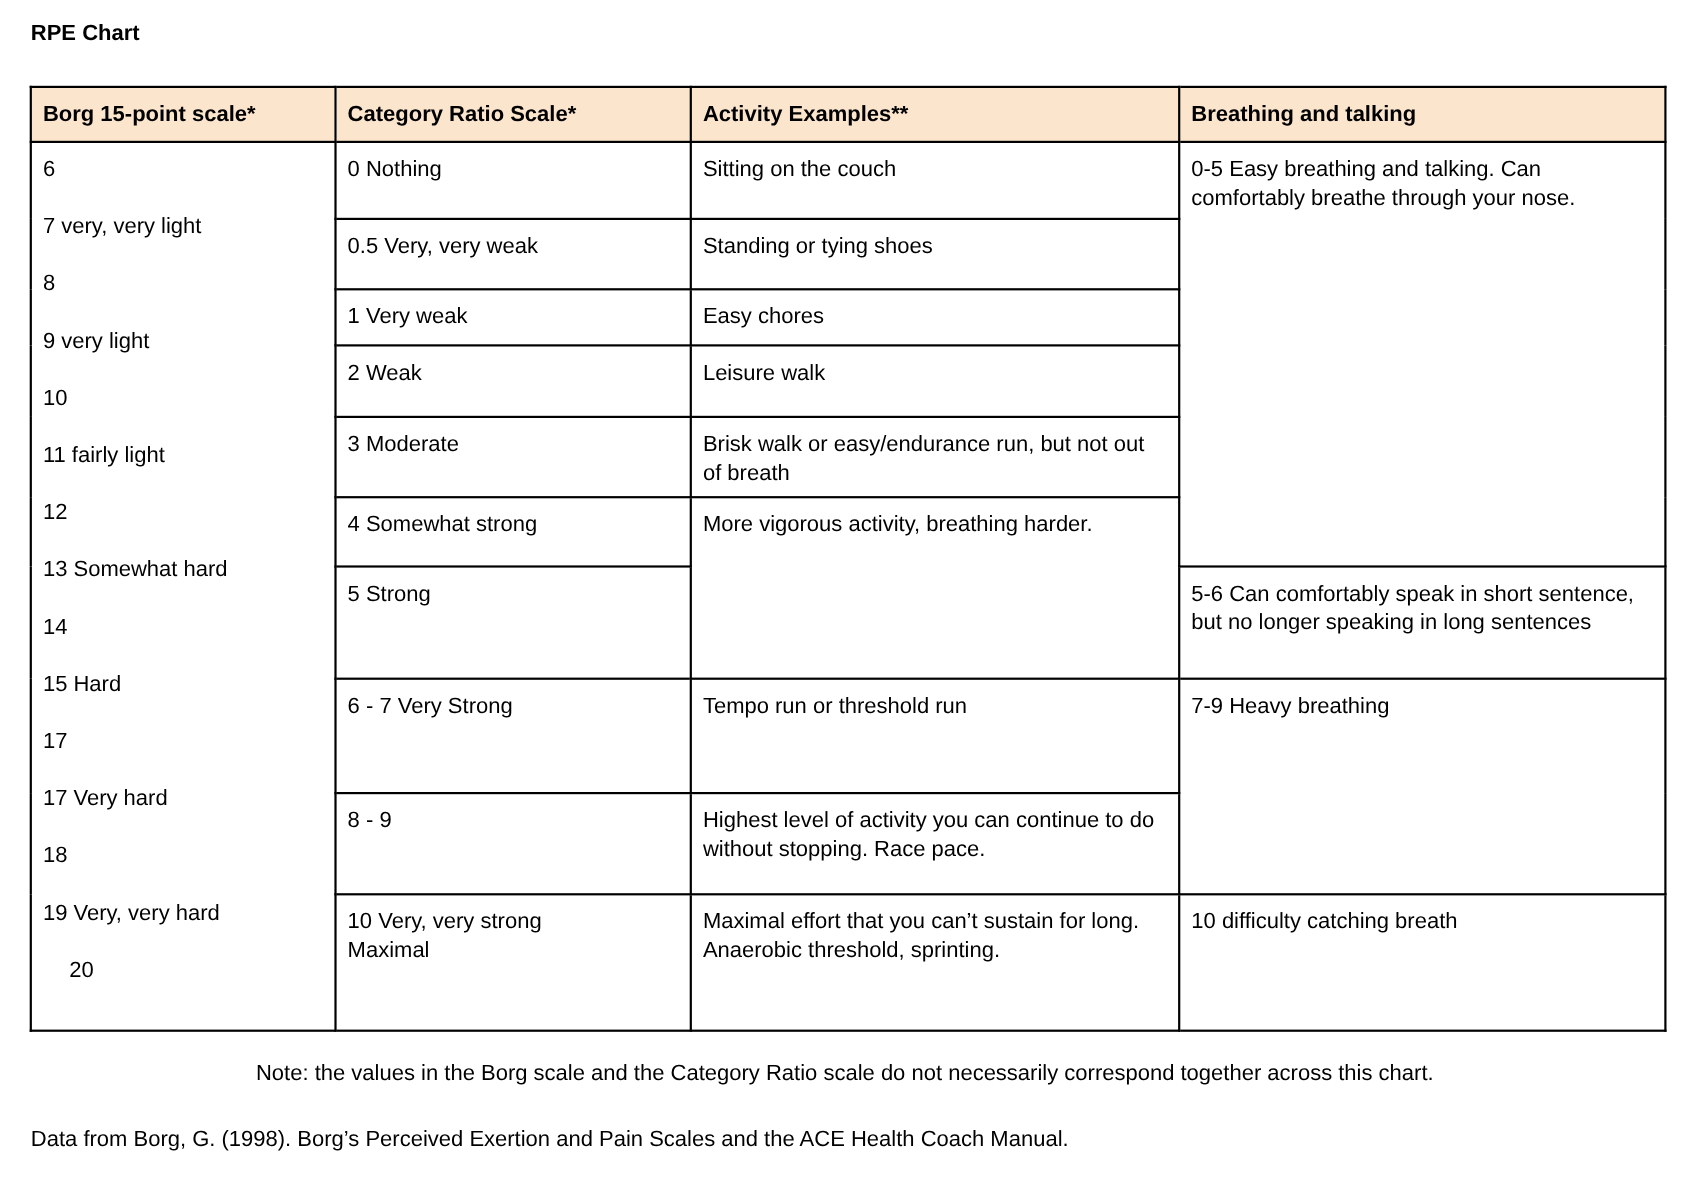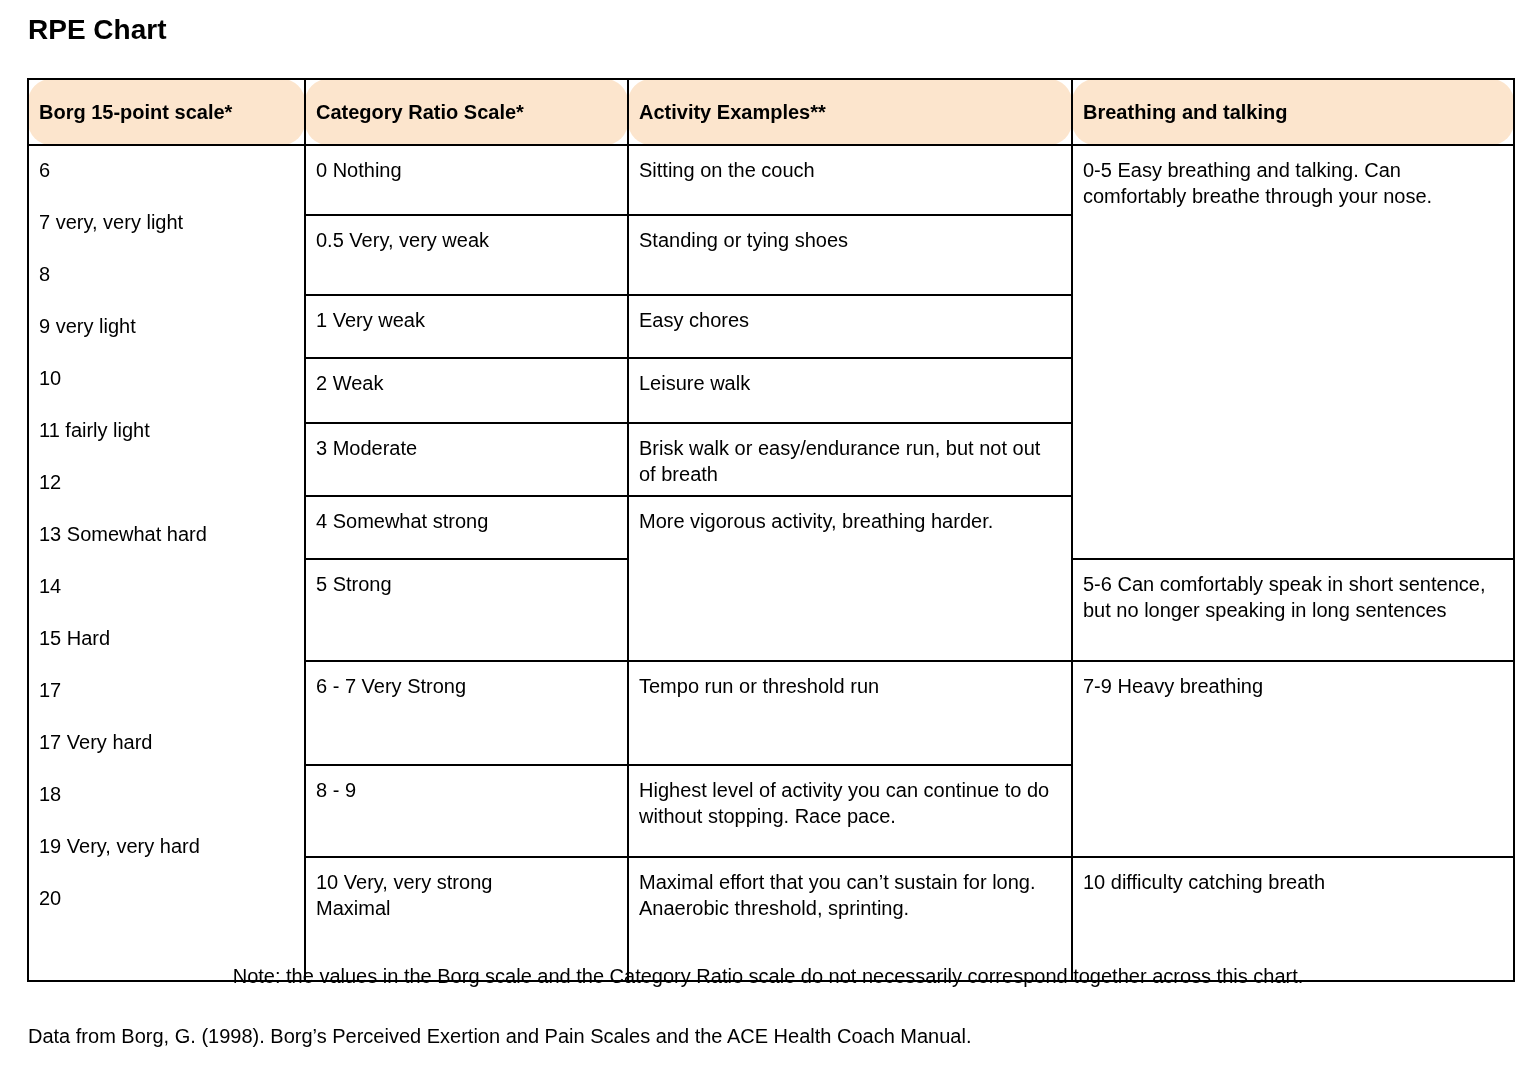--- a/index.html
+++ b/index.html
@@ -13,59 +13,59 @@
   body{
     width:1536px;height:1078px;
     background:var(--background);
     color:var(--text);
     font-family:"Liberation Sans","DejaVu Sans",sans-serif;
     position:relative;
     overflow:hidden;
   }
   .doc-title{
     position:absolute;left:28px;top:17px;
-    font-size:28px;font-weight:bold;line-height:26px;
+    font-size:20px;font-weight:bold;line-height:26px;
   }
   table.rpe{
     position:absolute;left:27px;top:78px;
     width:1486px;
     border-collapse:collapse;
     table-layout:fixed;
   }
   table.rpe th, table.rpe td{
     border:2px solid var(--border);
     font-size:20px;
     line-height:26px;
     text-align:left;
     padding:11px 12px 6px 10px;
     vertical-align:top;
     overflow:hidden;
   }
   table.rpe th{
     background:var(--header-bg);
     font-weight:bold;
-    height:66px;
+    height:50px;
     vertical-align:middle;
-    padding-top:2px;padding-bottom:2px;border-radius:23px;
+    padding-top:2px;padding-bottom:2px;
   }
   tr.r0{height:70px}
-  tr.r1{height:80px}
-  tr.r2{height:63px}
+  tr.r1{height:64px}
+  tr.r2{height:51px}
   tr.r3{height:65px}
   tr.r4{height:73px}
   tr.r5{height:63px}
   tr.r6{height:102px}
   tr.r7{height:104px}
   tr.r8{height:92px}
   tr.r9{height:124px}
   td.borg-cell p{
     margin:0 0 26px 0;
     line-height:26px;
   }
-  td.borg-cell p:last-child{margin-bottom:0;}
+  td.borg-cell p:last-child{margin-bottom:0;margin-left:24px;}
   td.prewrap{white-space:pre-line;}
   td.pad-extra{padding-top:37px;}
   .note-line{
     position:absolute;left:28px;top:963px;width:1480px;
     font-size:20px;line-height:26px;text-align:center;
   }
   .source-line{
     position:absolute;left:28px;top:1023px;width:1480px;
     font-size:20px;line-height:26px;
   }

